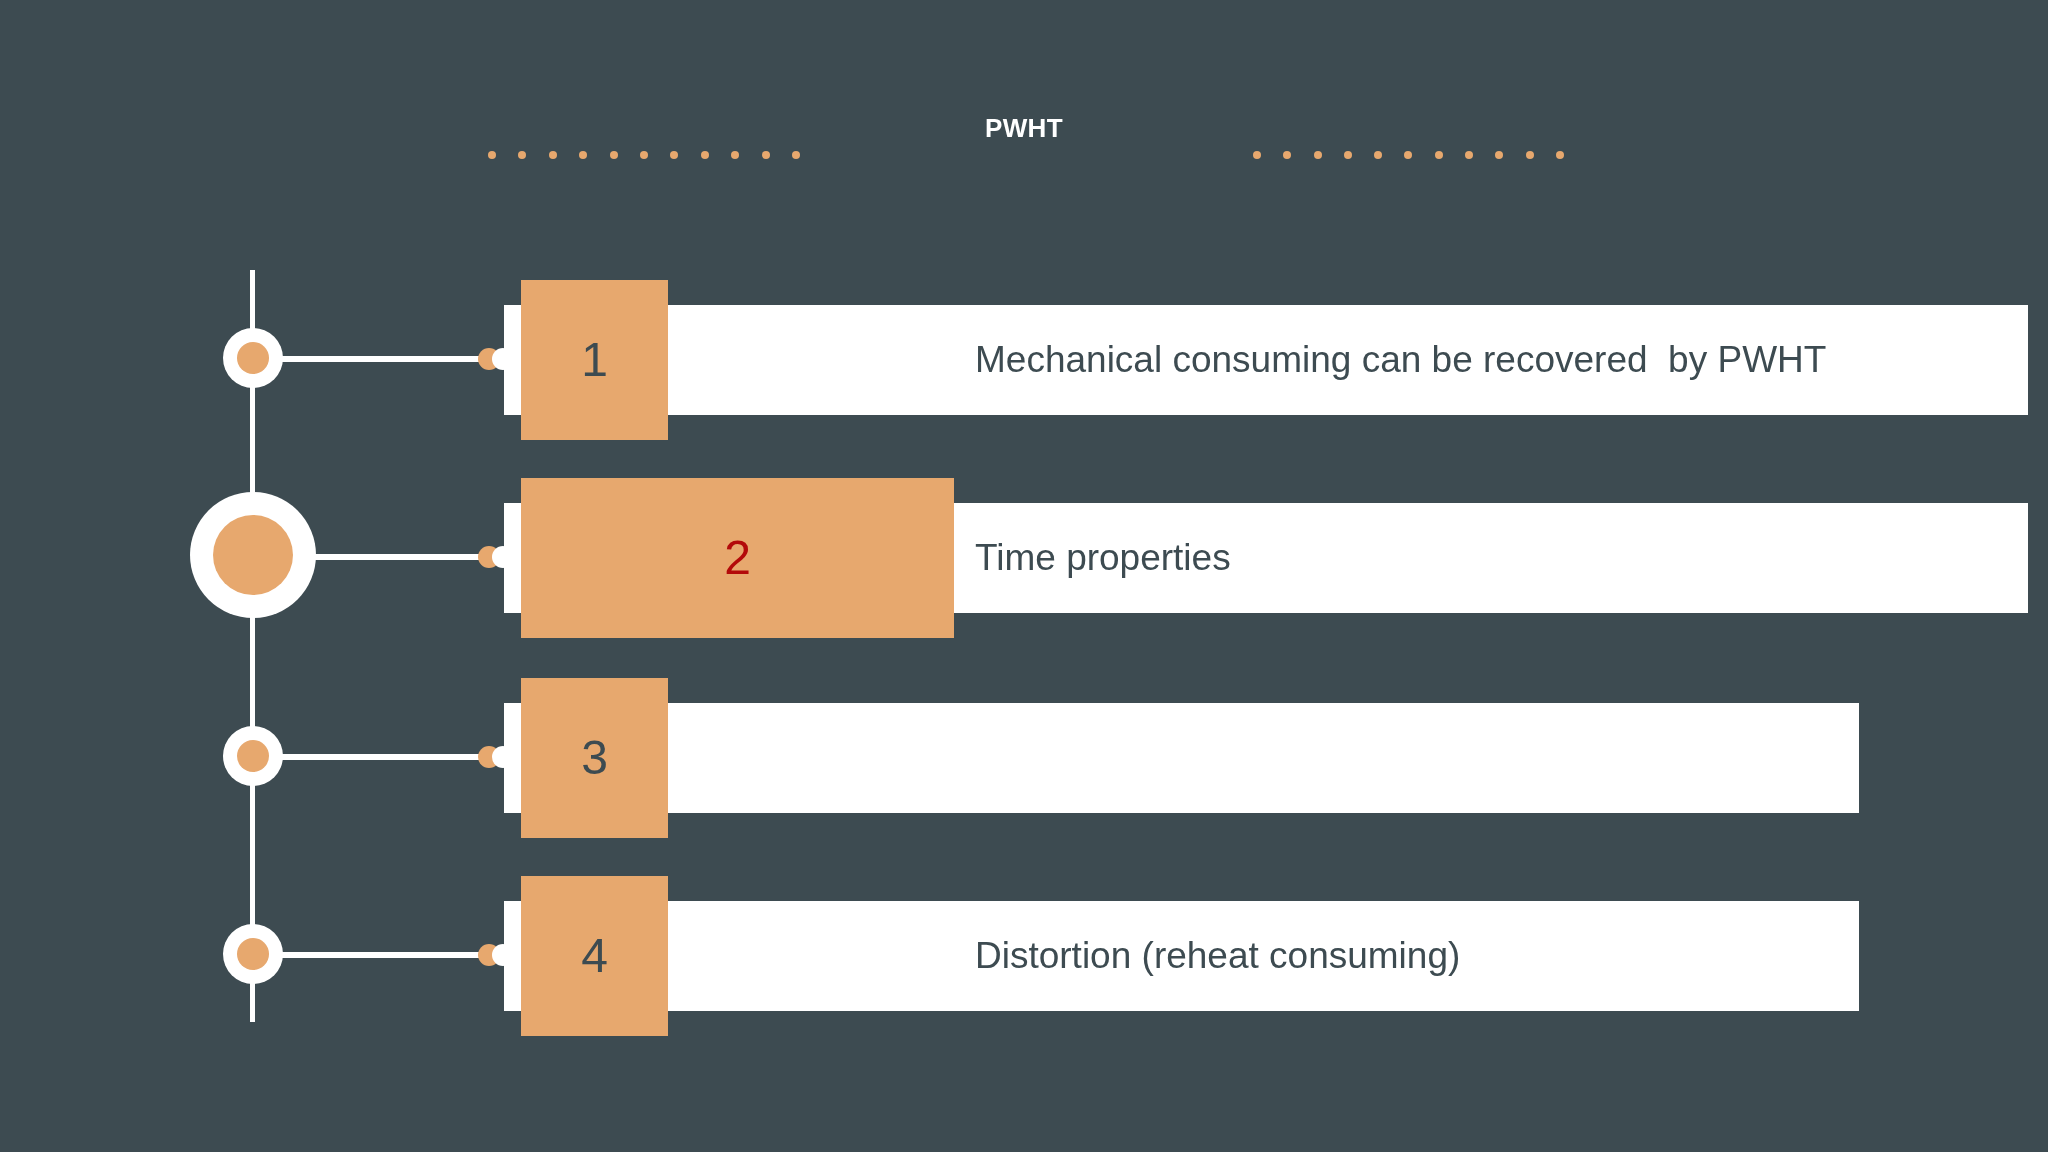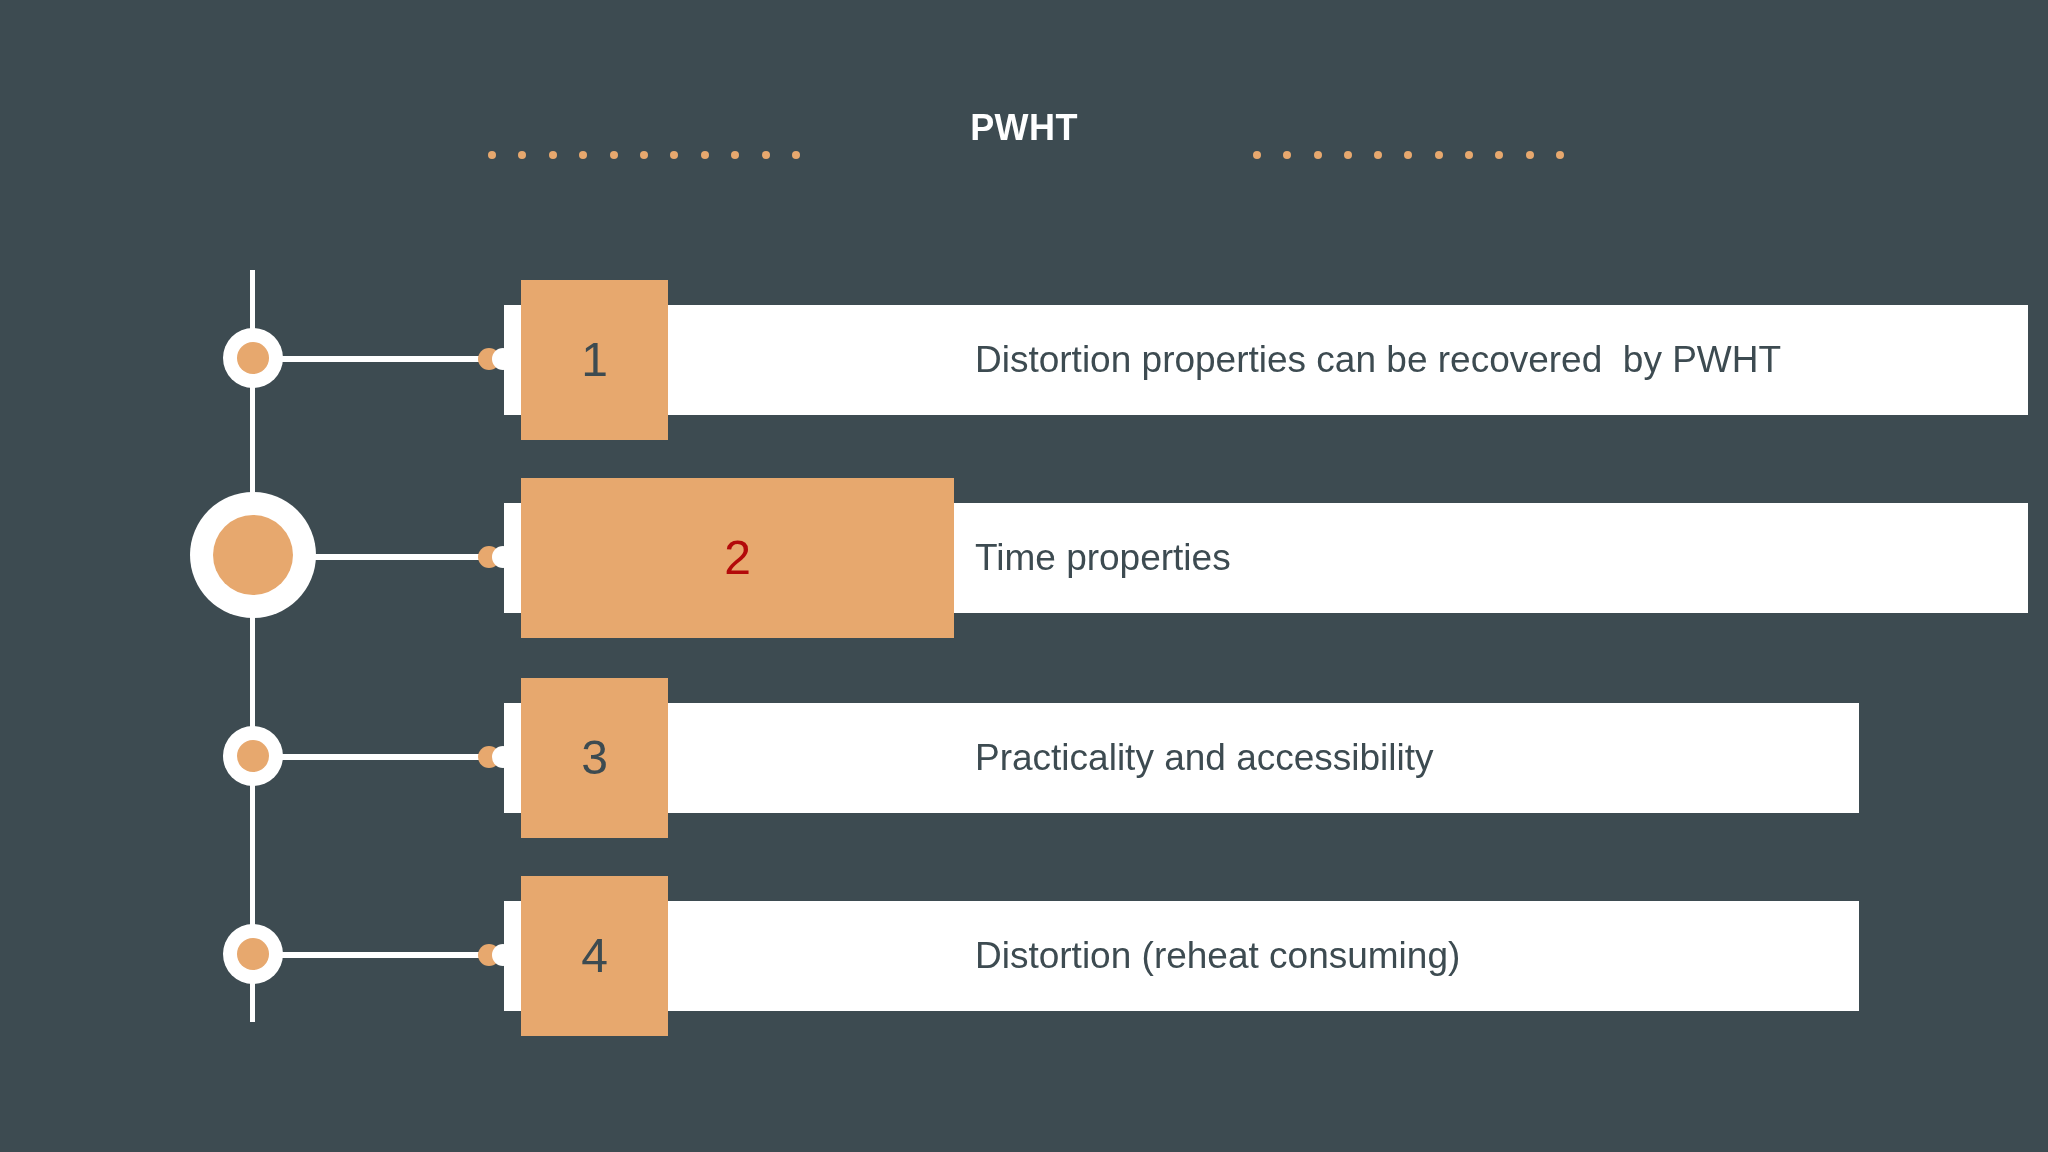--- a/index.html
+++ b/index.html
@@ -29,21 +29,21 @@
     width: 2048px;
     height: 80px;
   }
   .header-title {
     position: absolute;
     left: 0;
     top: 0;
     width: 2048px;
     text-align: center;
     color: #ffffff;
-    font-size: 36px;
+    font-size: 26px;
     font-weight: bold;
     letter-spacing: 0.4px;
     line-height: 40px;
   }
   .dot-rule {
     position: absolute;
     top: 42px;
     height: 10px;
     display: flex;
     justify-content: space-between;
@@ -226,21 +226,21 @@
     <div class="bar bar-wide"></div>
     <div class="connector"></div>
     <div class="conn-dot-orange"></div>
     <div class="conn-dot-white"></div>
     <div class="node sm">
       <div class="node-core"></div>
     </div>
     <div class="chip chip-sm">
       <span class="chip-num">1</span>
     </div>
-    <div class="row-label">Distortion properties can be recovered  by PWHT</div>
+    <div class="row-label">Mechanical consuming can be recovered  by PWHT</div>
   </div>
 
   <div class="row row-2">
     <div class="bar bar-wide"></div>
     <div class="connector"></div>
     <div class="conn-dot-orange"></div>
     <div class="conn-dot-white"></div>
     <div class="node lg">
       <div class="node-core"></div>
     </div>
@@ -254,21 +254,20 @@
     <div class="bar bar-narrow"></div>
     <div class="connector"></div>
     <div class="conn-dot-orange"></div>
     <div class="conn-dot-white"></div>
     <div class="node sm">
       <div class="node-core"></div>
     </div>
     <div class="chip chip-sm">
       <span class="chip-num">3</span>
     </div>
-    <div class="row-label">Practicality and accessibility</div>
   </div>
 
   <div class="row row-4">
     <div class="bar bar-narrow"></div>
     <div class="connector"></div>
     <div class="conn-dot-orange"></div>
     <div class="conn-dot-white"></div>
     <div class="node sm">
       <div class="node-core"></div>
     </div>

